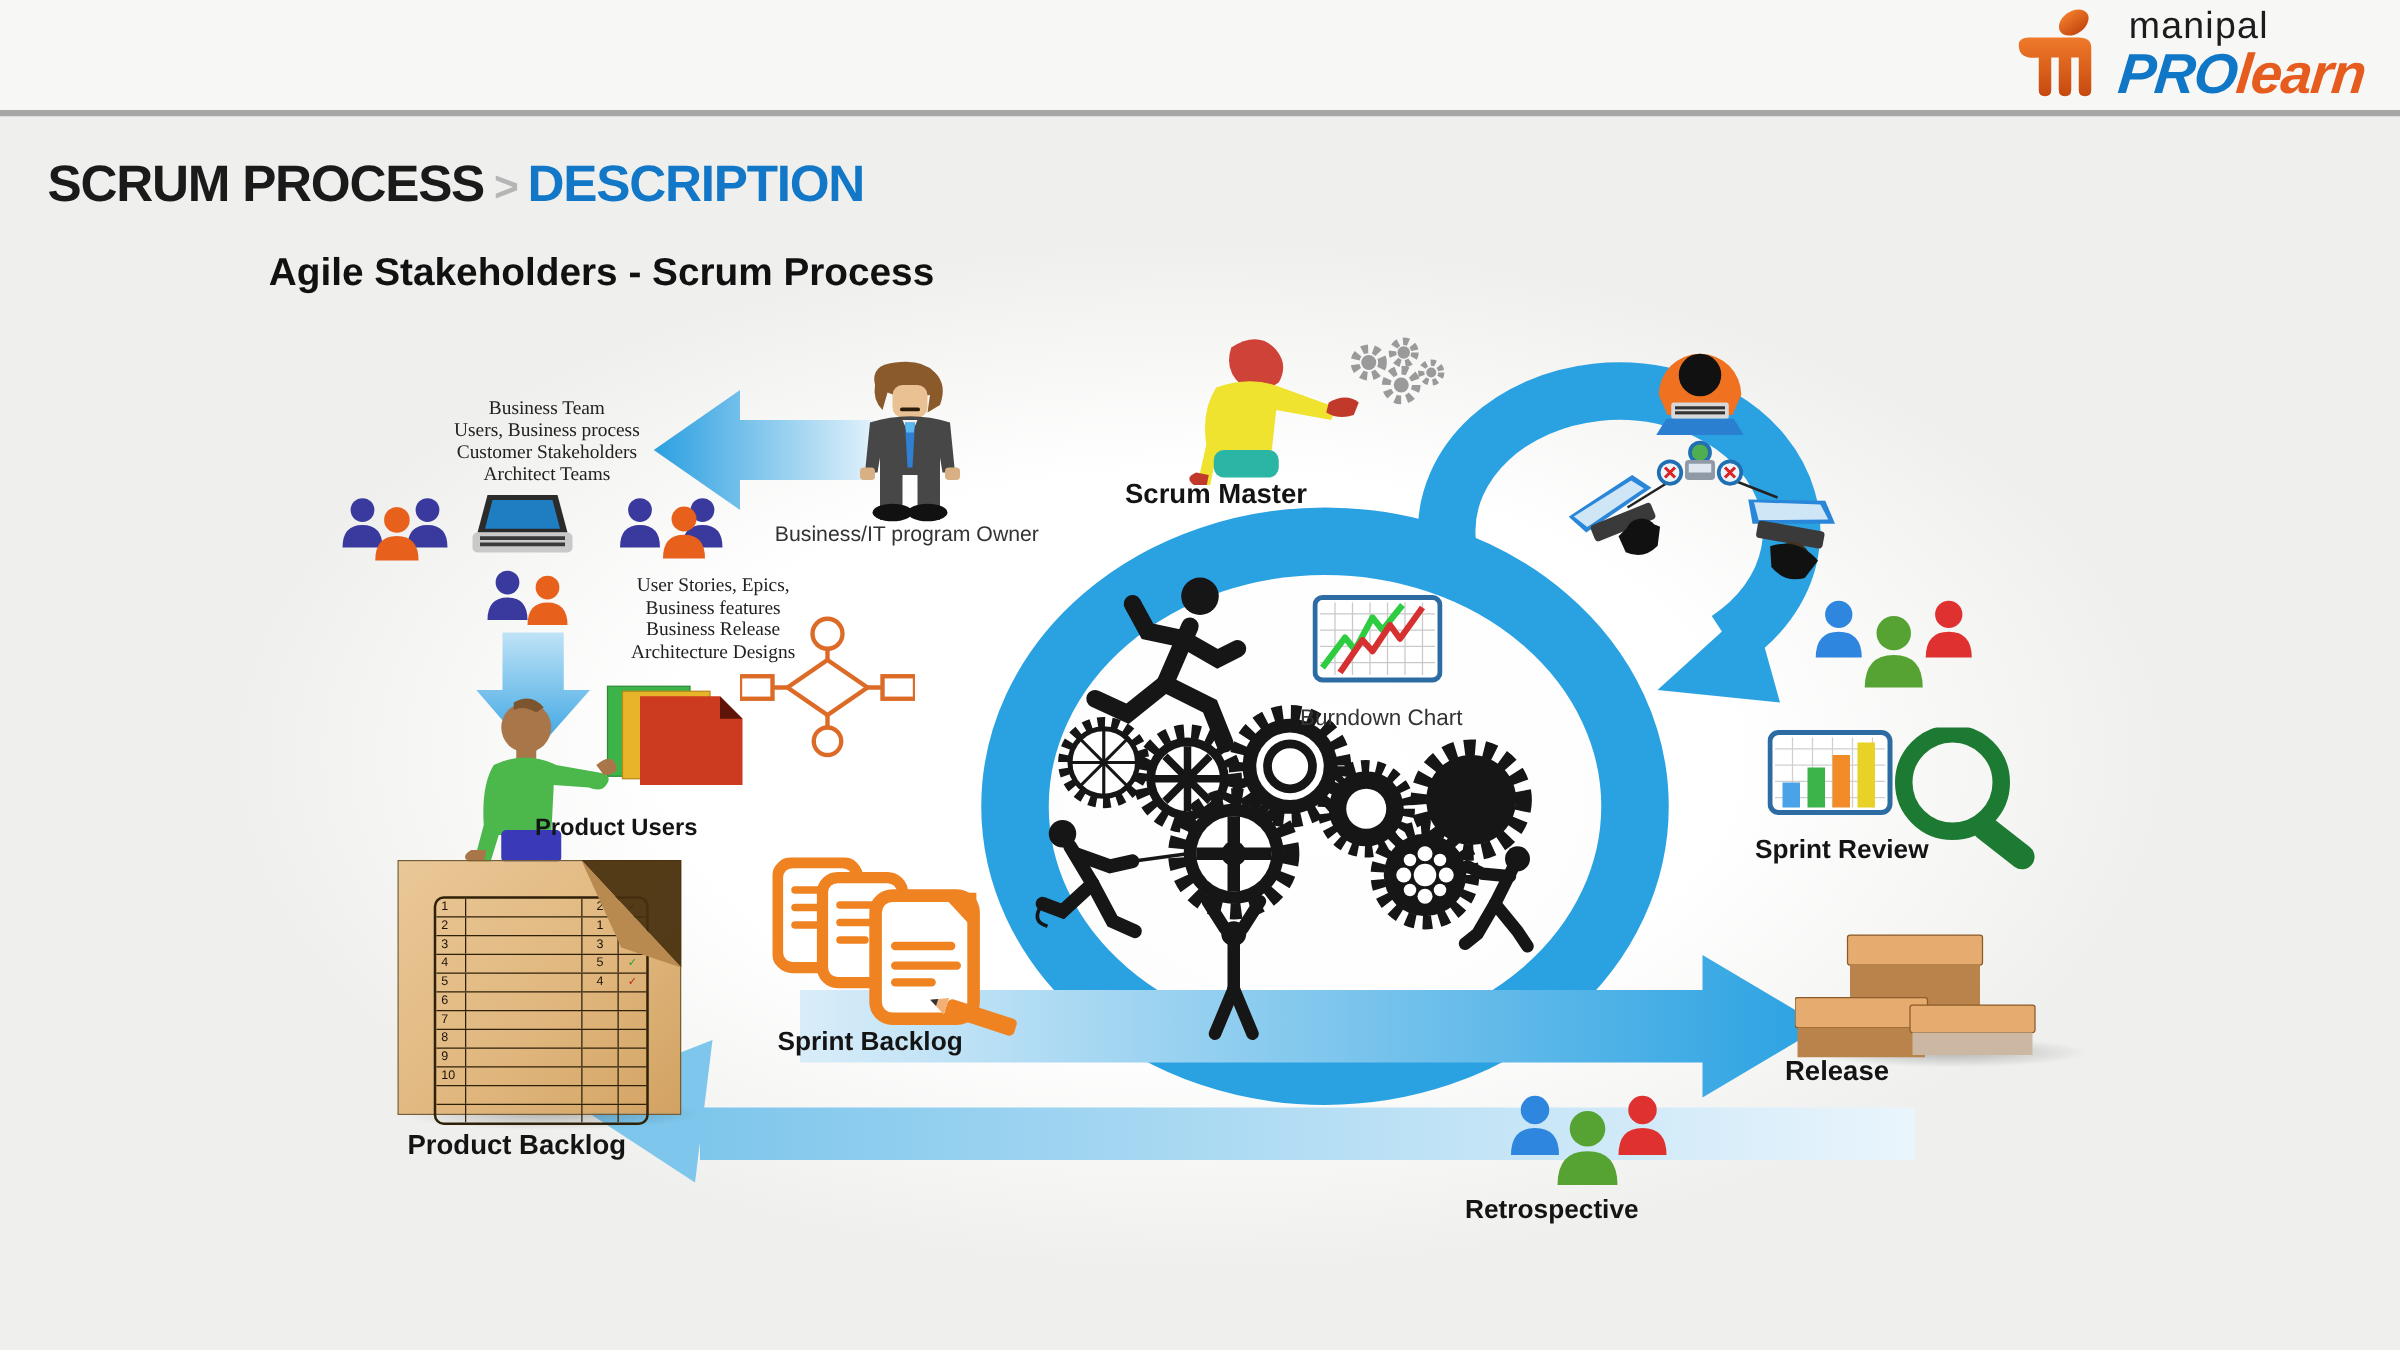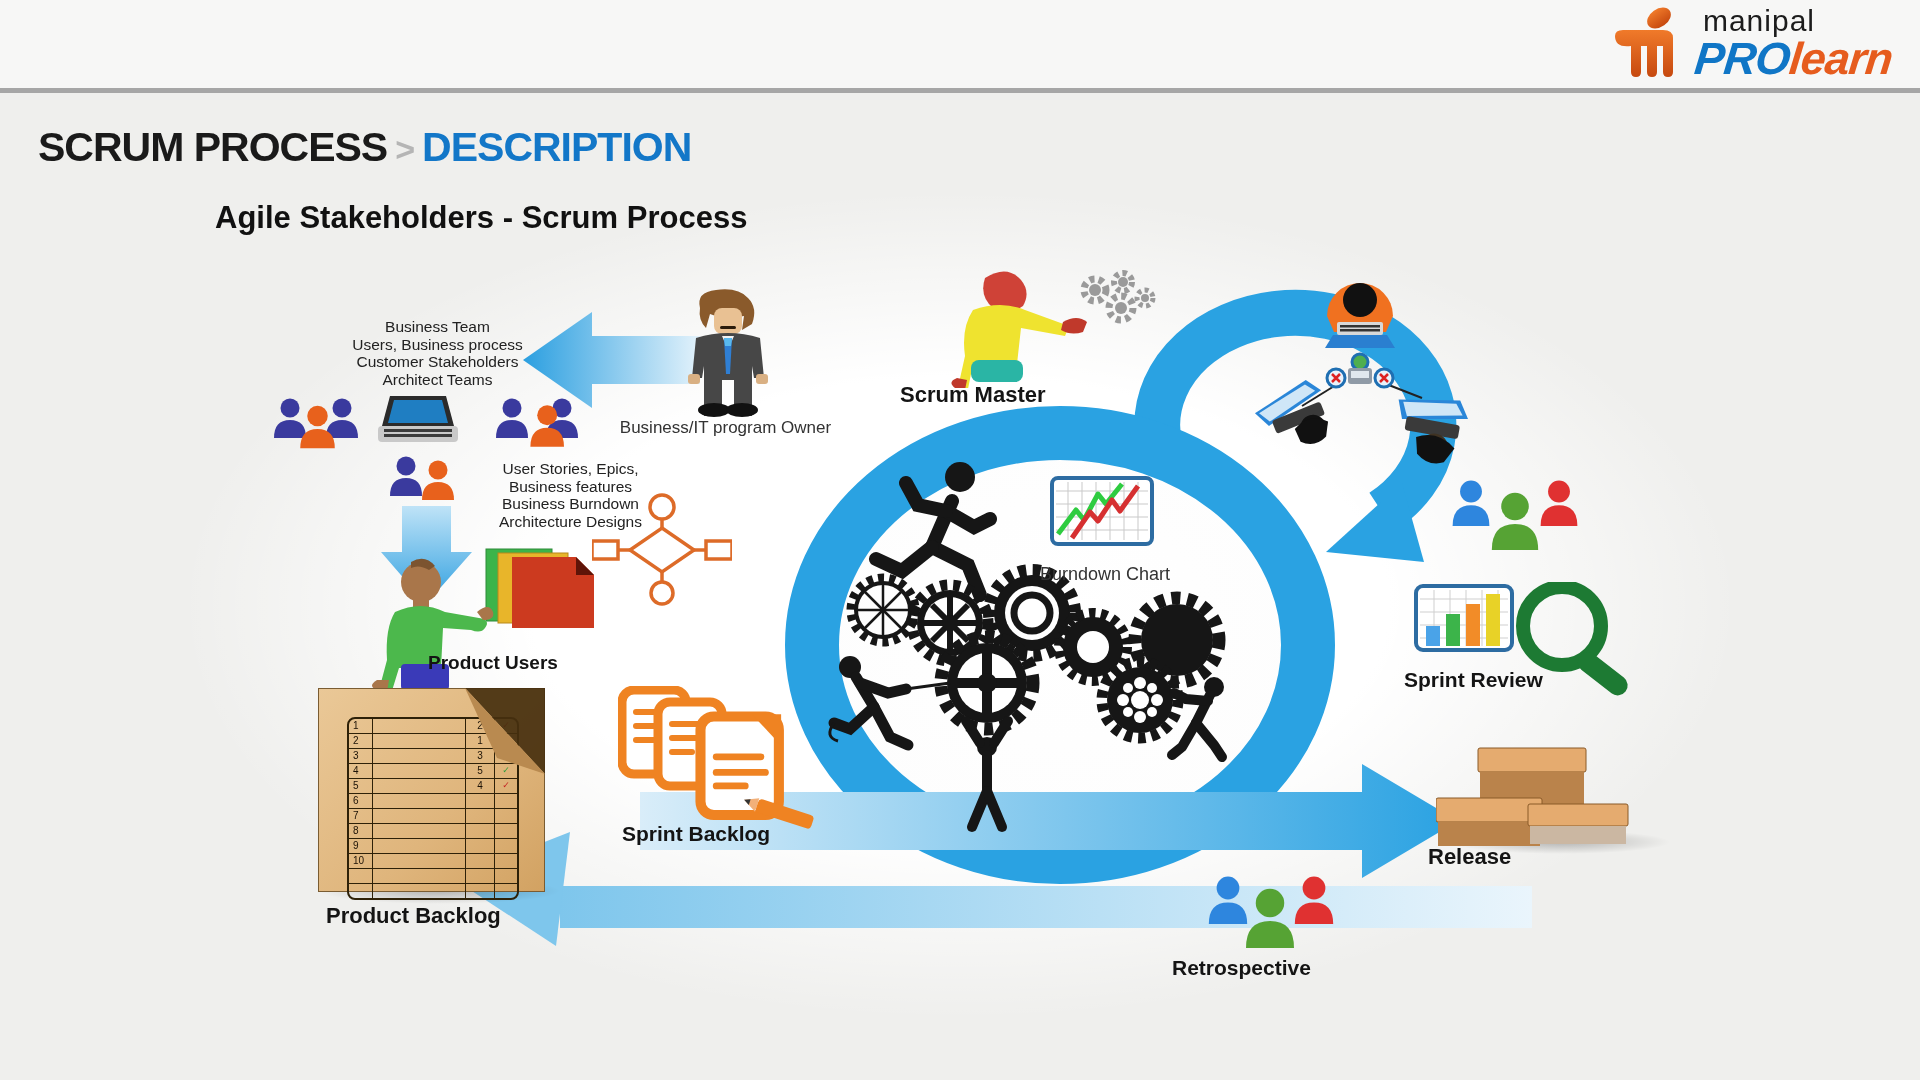--- a/index.html
+++ b/index.html
@@ -20,21 +20,21 @@
   .brand-pro{color:#1076c6;}
   .brand-learn{color:#e65c1e;}
   
   #breadcrumb{left:38px;top:124px;font-size:41px;font-weight:bold;letter-spacing:-1px;}
   #breadcrumb .sep{color:#b5b5b5;font-size:34px;padding:0 8px;}
   #breadcrumb .page{color:#1377c8;}
   
   #slide-title{left:215px;top:200px;font-size:31px;font-weight:bold;color:#111;}
   #glow{left:180px;top:190px;width:1560px;height:830px;border-radius:50%;
     background:radial-gradient(closest-side,#ffffff 0%,#ffffff 55%,rgba(255,255,255,0) 100%);}
-  .note{font-size:15.5px;line-height:17.5px;color:#222;text-align:center;}
+  .note{font-size:15.5px;line-height:17.5px;color:#222;text-align:center;font-family:Liberation Serif, serif;}
   .cap{font-weight:bold;color:#141414;white-space:nowrap;}
   .cap-sm{color:#333;text-align:center;white-space:nowrap;}
   
   #pb-paper{left:318px;top:688px;width:225px;height:202px;
     background:linear-gradient(135deg,#eac897 0%,#dfb57c 60%,#d2a262 100%);
     border:1px solid #7a5c32;}
   #pb-table{position:absolute;left:28px;top:28px;width:168px;border:2px solid #2e2108;border-radius:8px;overflow:hidden;}
   .pb-row{display:flex;height:14px;border-bottom:1px solid #2e2108;font-size:10px;line-height:13px;color:#1c1206;}
   .pb-row:last-child{border-bottom:none;}
   .pb-num{width:24px;border-right:1px solid #2e2108;padding-left:4px;box-sizing:border-box;}
@@ -231,21 +231,21 @@
     <polygon points="5,15 57,4 66,14 12,28" fill="#cfe6f7"></polygon>
     <rect x="12" y="28" width="54" height="14" rx="3" fill="#3a3a3a" transform="rotate(-4 12 28)"></rect>
     <circle cx="46" cy="52" r="14" fill="#3f3222"></circle>
     <path d="M26 46 q20-12 40 2 l-7 16 q-14 8-28-2 z" fill="#111"></path>
   </g>
 </svg>
 
 <div class="abs note" style="left:468px;top:460px;width:205px;">
   <div>User Stories, Epics,</div>
   <div>Business features</div>
-  <div>Business Burndown</div>
+  <div>Business Release</div>
   <div>Architecture Designs</div>
 </div>
 
 <svg class="abs" style="left:484px;top:543px;" width="115" height="85">
   <rect x="2" y="6" width="66" height="72" fill="#3cb44a" stroke="#2c8a38"></rect>
   <rect x="14" y="10" width="70" height="70" fill="#e8b52a" stroke="#b8881a"></rect>
   <path d="M28 14 h64 l18 18 v54 h-82 z" fill="#cc3a1f"></path>
   <polygon points="92,14 110,32 92,32" fill="#5e1408"></polygon>
 </svg>
 

